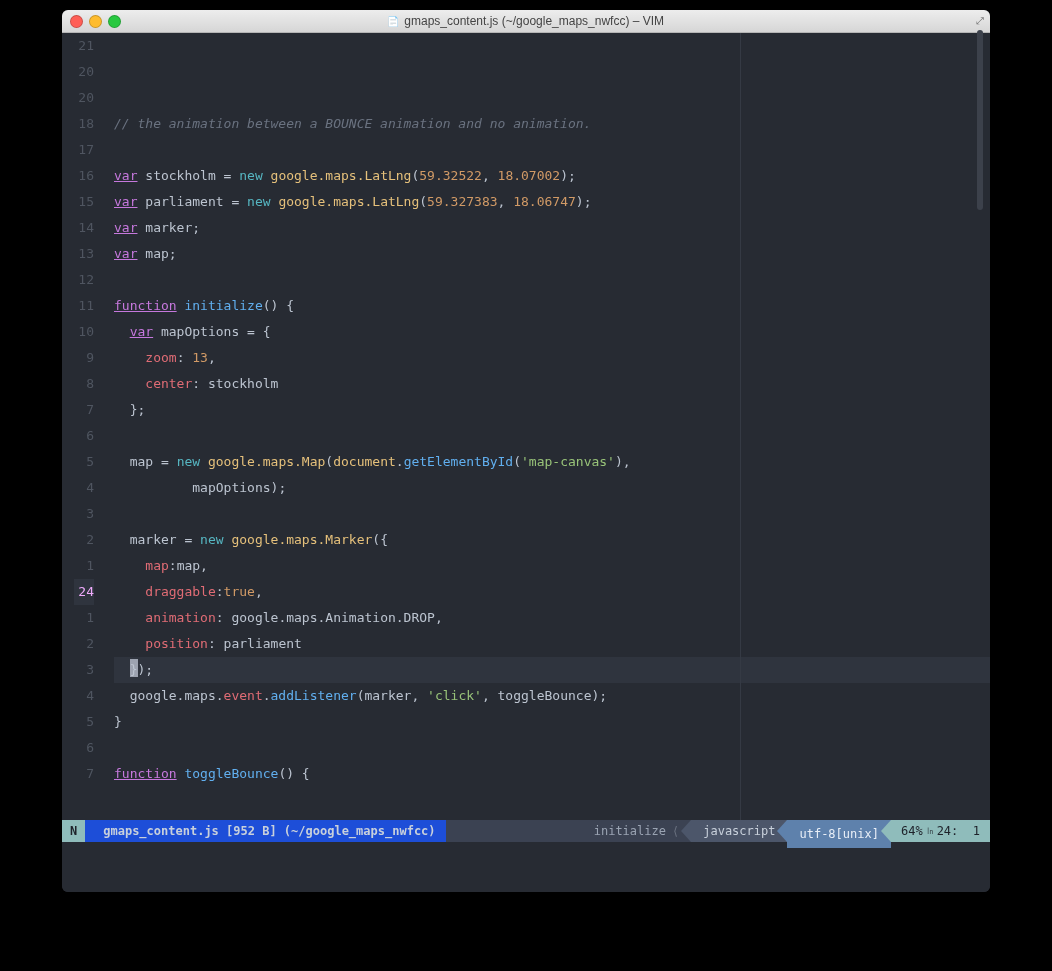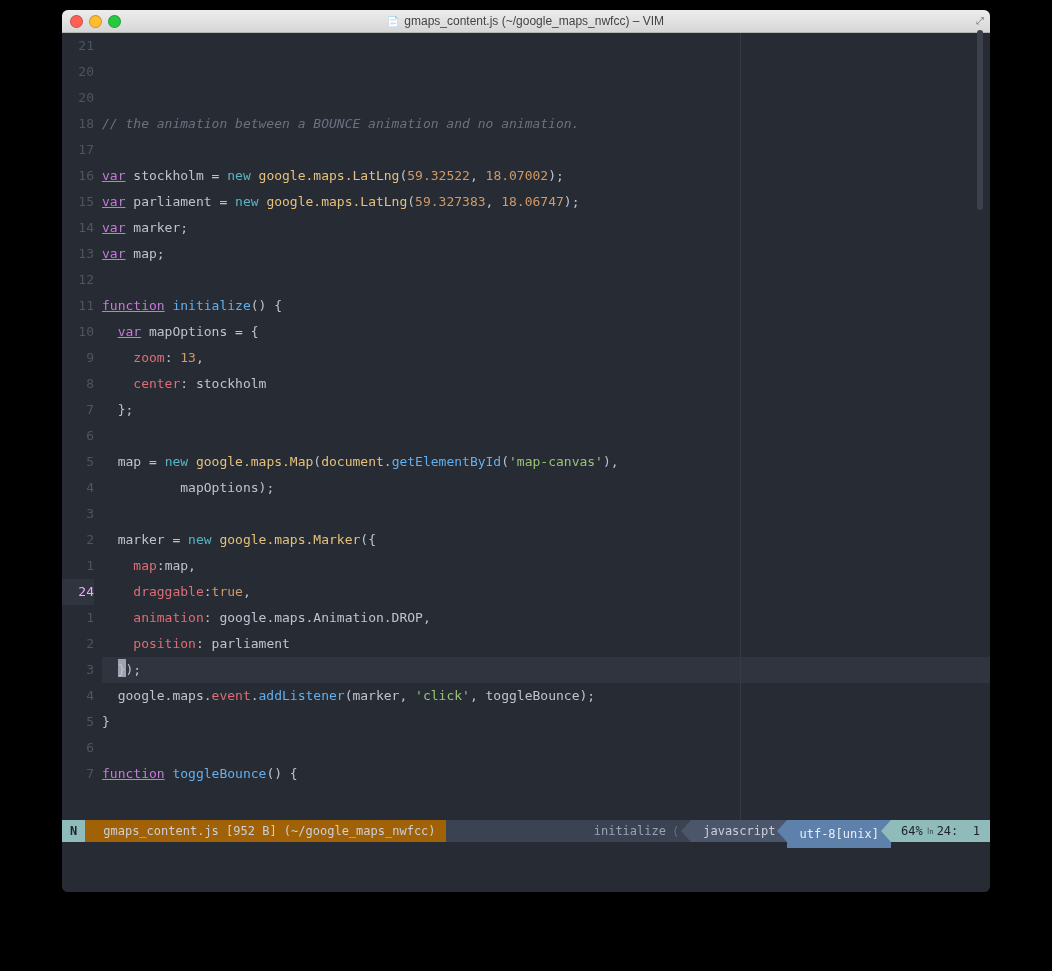--- a/index.html
+++ b/index.html
@@ -67,21 +67,21 @@
     color: #bcc4d0;
     padding-left: 2px;
     position: relative;
   }
   .colmark{
     position:absolute;
     top:0; bottom:0;
     width:0;
     border-left:1px solid #353a44;
   }
-  .line { height: 26px; }
+  .line { height: 26px; margin-left: 12px; }
   .line.cur { background: #2f343e; }
   .cursorblock{
     display:inline-block;
     width:8px; height:18px;
     background:#9da3b0;
     vertical-align:-3px;
     margin-right:-8px;
   }
   .comment{color:#6a7280;font-style:italic;}
   .kw{color:#c678dd;text-decoration:underline;}
@@ -106,21 +106,21 @@
     position:relative;
     color:#c8d0db;
   }
   .sb-mode{background:#8fbcbb;color:#1e222a;font-weight:bold; padding:0 8px;}
   .sb-mode::after{
     content:""; position:absolute; right:-10px; top:0;
     border-left:10px solid #8fbcbb;
     border-top:11px solid transparent;
     border-bottom:11px solid transparent;
   }
-  .sb-file{background:#a16207; padding-left:18px;}
+  .sb-file{background:#1d4ed8; padding-left:18px;font-weight:bold;}
   .sb-fill{flex:1; background:#3b4252;}
   .sb-func{background:#3b4252; color:#9aa3b2; padding-right:6px;}
   .sb-ftype{background:#4c566a; padding:0 12px;}
   .sb-ftype::before{
     content:""; position:absolute; left:-10px; top:0;
     border-right:10px solid #4c566a;
     border-top:11px solid transparent;
     border-bottom:11px solid transparent;
   }
   .sb-enc{background:#5e81ac;color:#e8eef7;padding:14px 12px;position:relative;}

